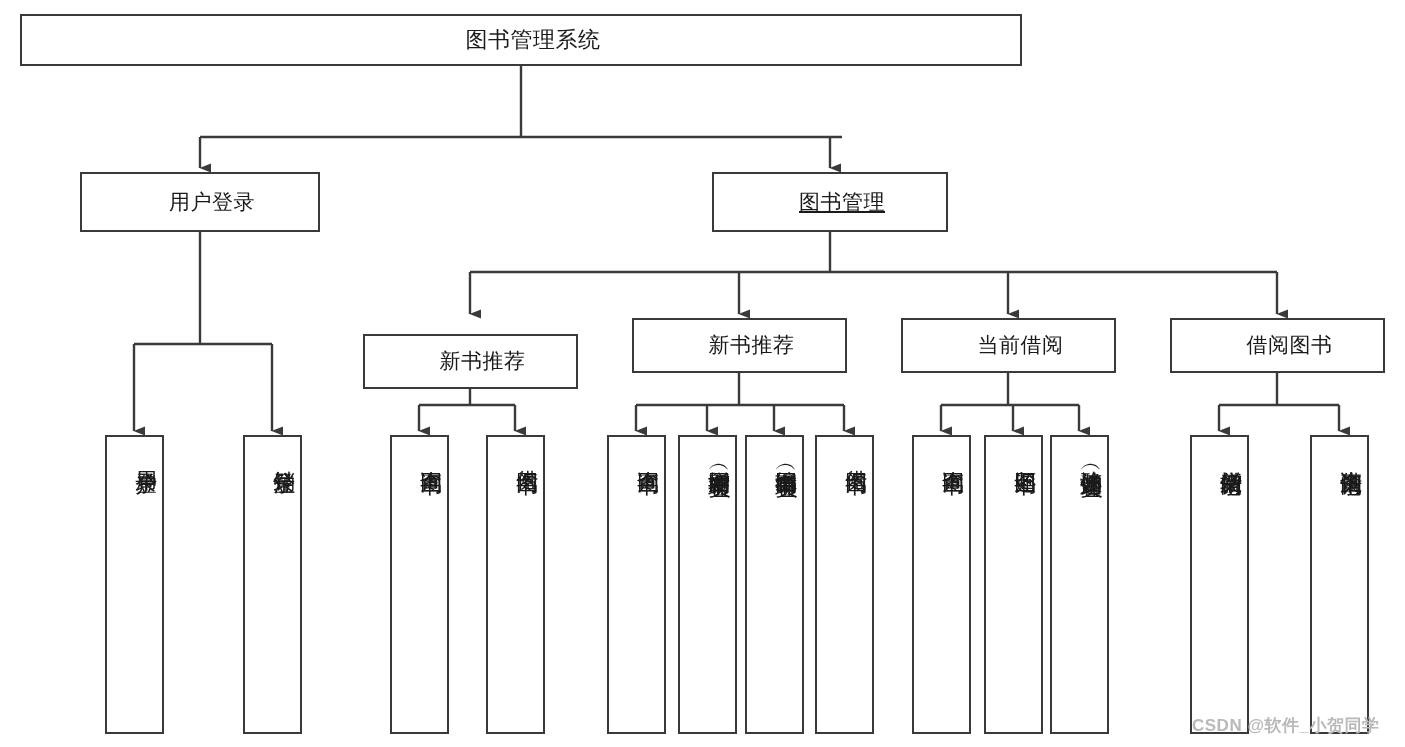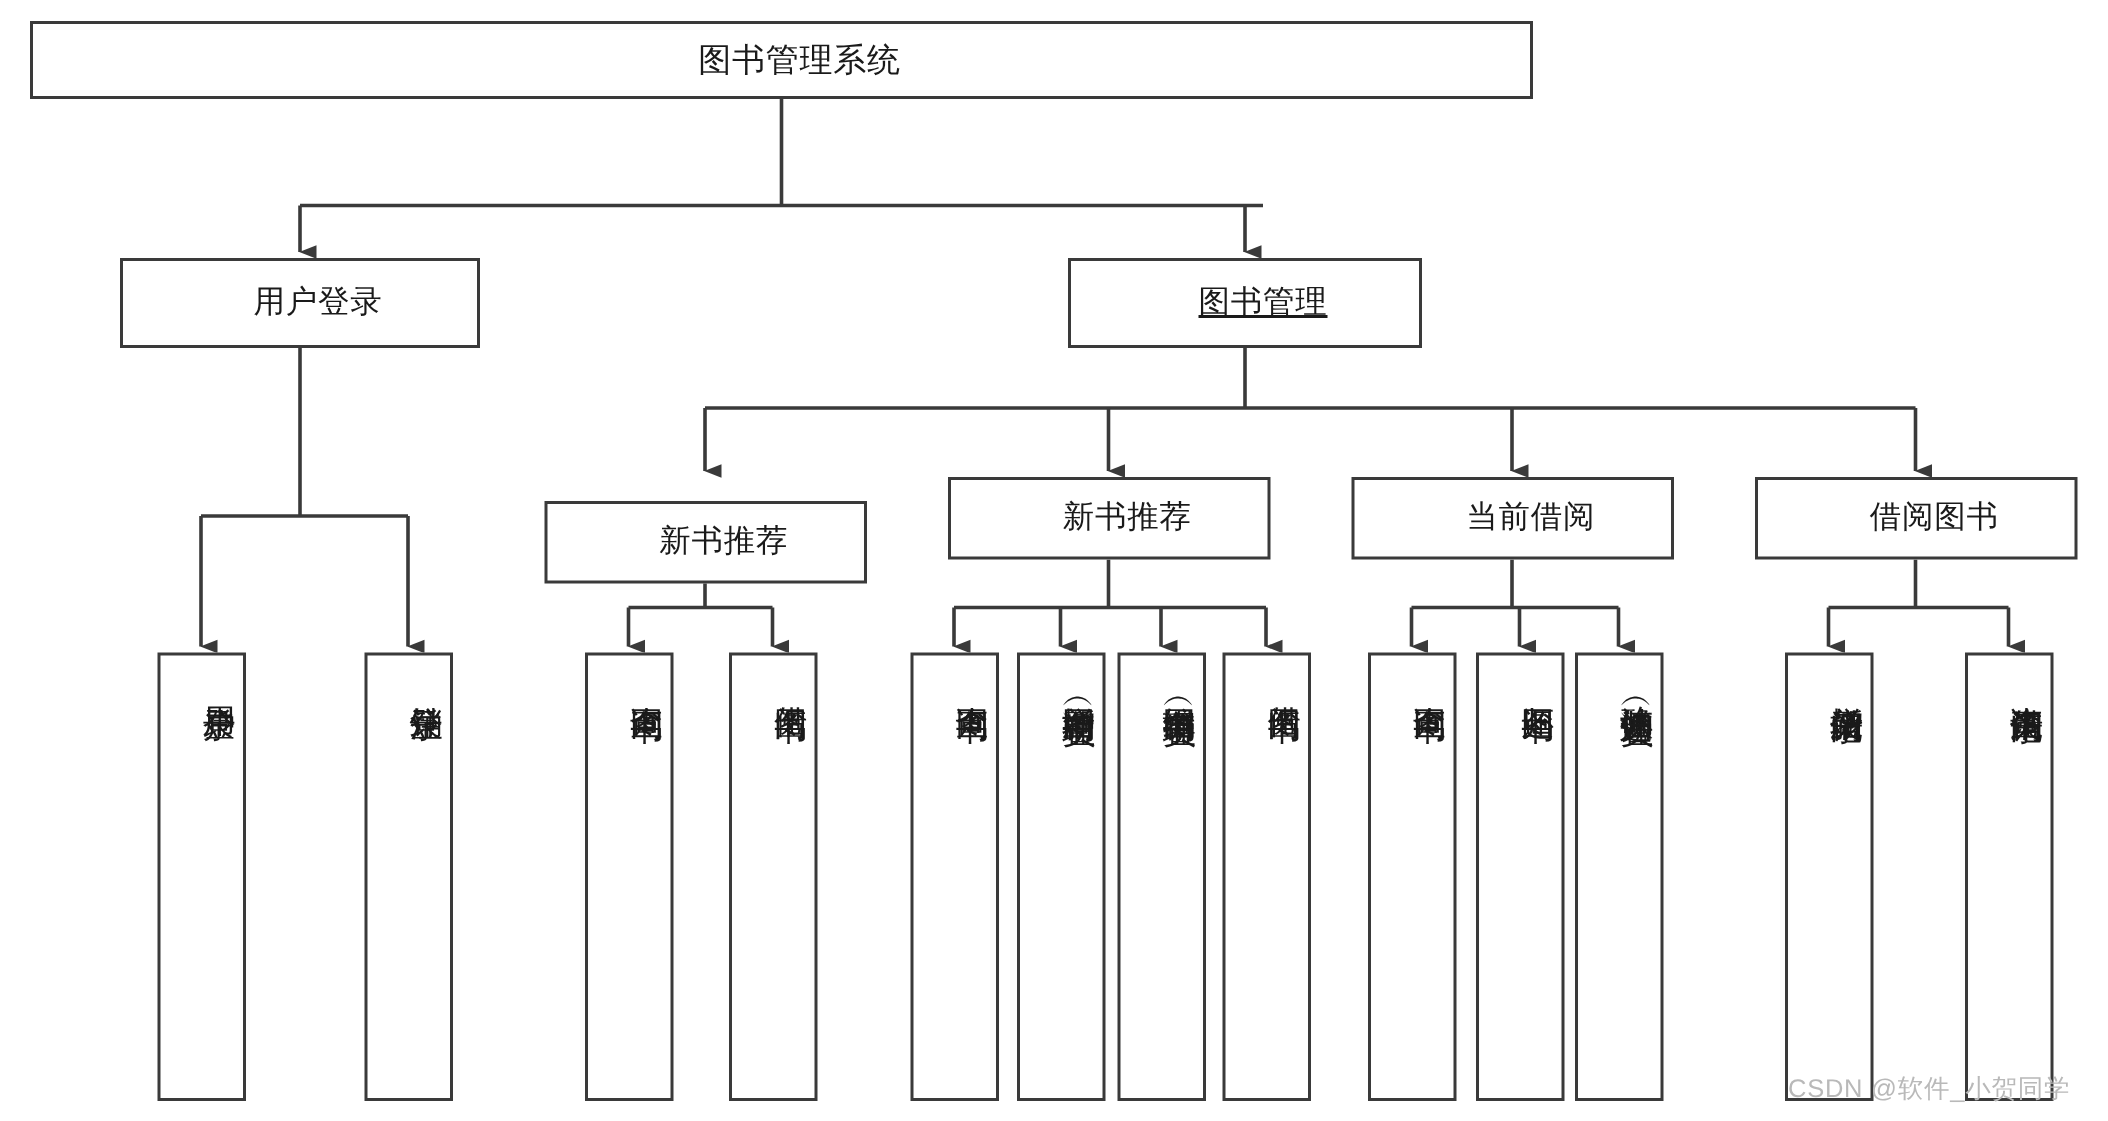--- a/index.html
+++ b/index.html
@@ -180,15 +180,15 @@
   <div class="node vert" style="left: 1050px; top: 435px; width: 59px; height: 299px; border-color: rgb(58, 58, 58); background: rgb(255, 255, 255); color: rgb(26, 26, 26);">
     <span class="lbl">确认归还（管理员）</span>
   </div>
   <div class="node vert" style="left: 1190px; top: 435px; width: 59px; height: 299px; border-color: rgb(58, 58, 58); background: rgb(255, 255, 255); color: rgb(26, 26, 26);">
     <span class="lbl">新增借阅记录</span>
   </div>
   <div class="node vert" style="left: 1310px; top: 435px; width: 59px; height: 299px; border-color: rgb(58, 58, 58); background: rgb(255, 255, 255); color: rgb(26, 26, 26);">
     <span class="lbl">查询借阅记录</span>
   </div>
 
-  <div class="watermark" style="left: 1192px; top: 714px; color: rgb(185, 185, 185);">CSDN @软件_小贺同学</div>
+  <div class="watermark" style="left: 1192px; top: 714px; color: rgb(185, 185, 185); font-weight: bold;">CSDN @软件_小贺同学</div>
 
 </div>
 
 </body></html>

